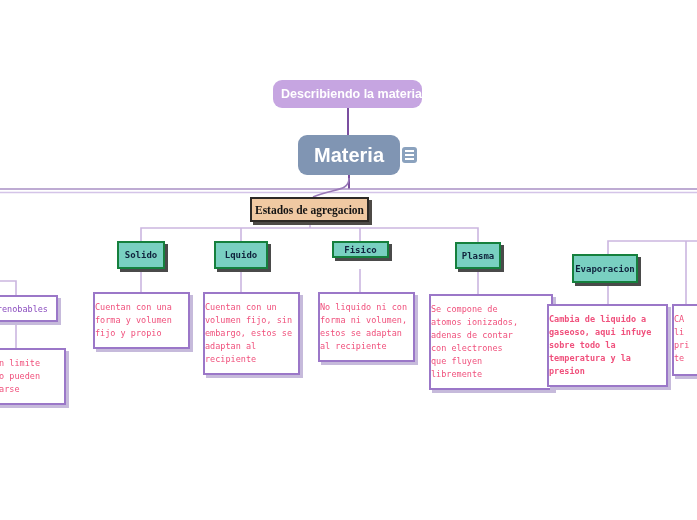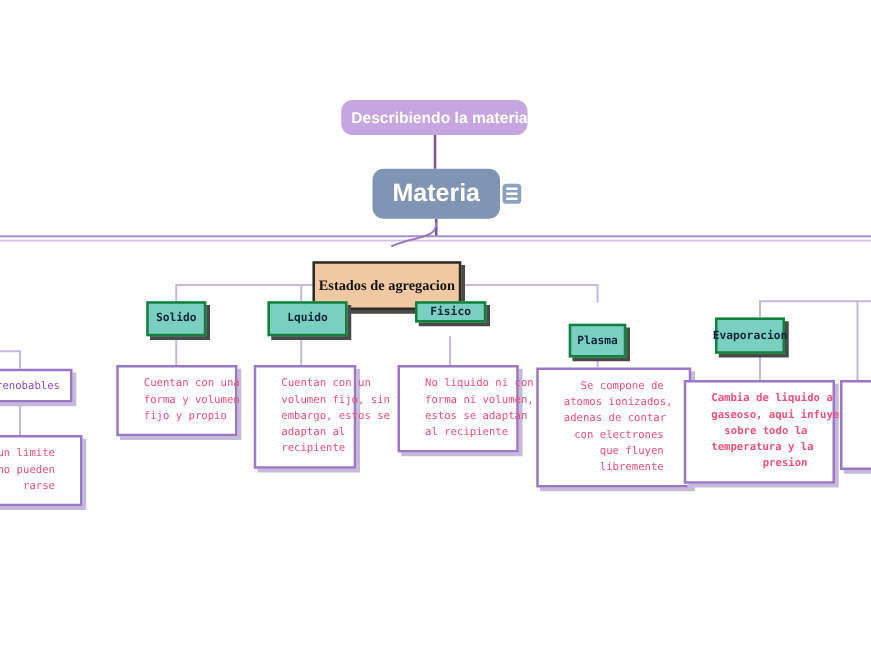--- a/index.html
+++ b/index.html
@@ -24,49 +24,49 @@
   }
   .notes-btn{
     left:402px;top:147px;width:15px;height:16px;border-radius:3px;
     background:#8ba2be;display:flex;flex-direction:column;
     align-items:center;justify-content:center;gap:2px;cursor:pointer;
   }
   .notes-btn i{display:block;width:9px;height:2px;background:#ffffff;}
 
   
   .node-branch{
-    left:250px;top:197px;width:119px;height:39px;
+    left:250px;top:197px;width:119px;height:25px;
     background:#f0c9a2;border:2px solid #2e2a26;
     box-shadow:3px 3px 0 #4d4a46;
     color:#141414;font-family:"Liberation Serif","DejaVu Serif",serif;
     font-weight:bold;font-size:11.5px;
-    display:flex;align-items:center;justify-content:center;margin-top:12px;
+    display:flex;align-items:center;justify-content:center;
   }
 
   
   .node-state{
     background:#79d0c1;border:2px solid #15803d;box-shadow:3px 3px 0 #4a4a4a;
     color:#10233d;font-family:"DejaVu Sans Mono","Liberation Mono",monospace;
     font-weight:bold;font-size:9px;
     display:flex;align-items:center;justify-content:center;
   }
   #state-solido{left:117px;top:241px;width:48px;height:28px;}
-  #state-lquido{left:214px;top:241px;width:64px;height:28px;}
+  #state-lquido{left:214px;top:241px;width:54px;height:28px;}
   #state-fisico{left:332px;top:241px;width:57px;height:17px;}
-  #state-plasma{left:455px;top:242px;width:46px;height:27px;margin-top:17px;}
-  #state-evaporacion{left:572px;top:254px;width:56px;height:29px;}
+  #state-plasma{left:455px;top:242px;width:46px;height:27px;}
+  #state-evaporacion{left:572px;top:254px;width:66px;height:29px;}
 
   
   .note{
     background:#ffffff;border:2px solid #9b77c8;box-shadow:3px 3px 0 #c6badb;
     color:#f0507c;font-family:"DejaVu Sans Mono","Liberation Mono",monospace;
-    font-size:8.5px;line-height:13px;padding:7px 20px;white-space:pre;text-align:right;
+    font-size:8.5px;line-height:13px;padding:7px 0;white-space:pre;
   }
   #note-solido{left:93px;top:292px;width:97px;}
-  #note-lquido{left:203px;top:292px;width:82px;}
+  #note-lquido{left:203px;top:292px;width:97px;}
   #note-fisico{left:318px;top:292px;width:97px;}
   #note-plasma{left:429px;top:294px;width:124px;}
   #note-evaporacion{left:547px;top:304px;width:121px;font-weight:bold;}
   #note-clipped-right{left:672px;top:304px;width:85px;height:72px;}
   #node-clipped-left-top{
     left:-60px;top:295px;width:118px;height:27px;
     color:#8b4dbf;text-align:right;padding:6px 8px;
   }
   #note-clipped-left-bottom{left:-52px;top:348px;width:118px;padding-left:44px;}
 </style>

